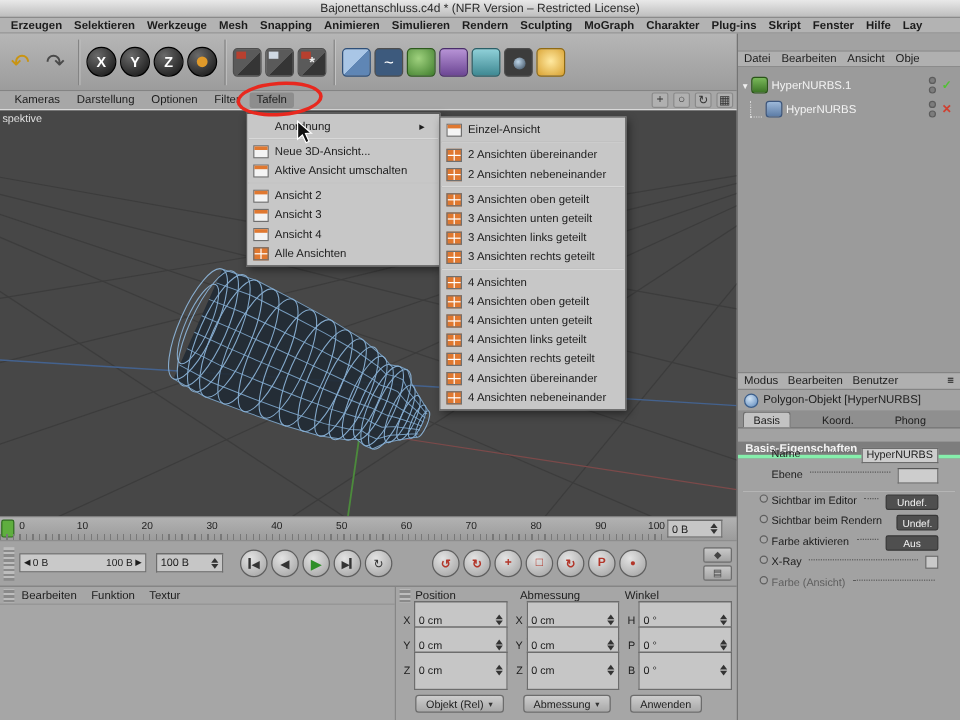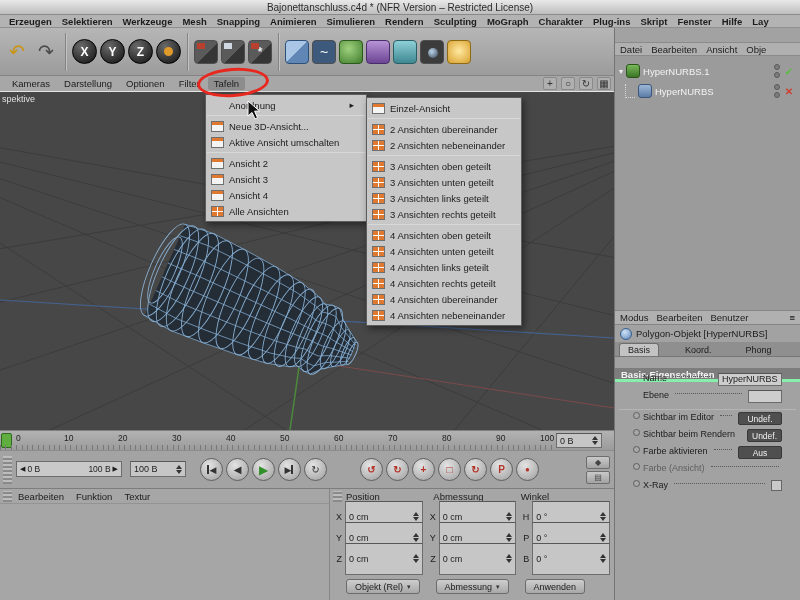--- a/index.html
+++ b/index.html
@@ -321,20 +321,24 @@
       <span class="ic grid"></span>
       <span>3 Ansichten links geteilt</span>
     </div>
   <div class="mi">
       <span class="ic grid"></span>
       <span>3 Ansichten rechts geteilt</span>
     </div>
   <div class="msep"></div>
   <div class="mi">
       <span class="ic grid"></span>
+      <span>4 Ansichten</span>
+    </div>
+  <div class="mi">
+      <span class="ic grid"></span>
       <span>4 Ansichten oben geteilt</span>
     </div>
   <div class="mi">
       <span class="ic grid"></span>
       <span>4 Ansichten unten geteilt</span>
     </div>
   <div class="mi">
       <span class="ic grid"></span>
       <span>4 Ansichten links geteilt</span>
     </div>
@@ -644,23 +648,23 @@
       <span class="val-cycle">Undef.</span>
     </div>
     <div class="arow">
       <span class="dot-t"></span>
       <span class="lbl">Farbe aktivieren</span>
       <span class="leader"></span>
       <span class="val-cycle">Aus</span>
     </div>
     <div class="arow">
       <span class="dot-t"></span>
-      <span class="lbl" style="color:#5e5e5e">Farbe (Ansicht)</span>
-      <span class="leader"></span>
-    </div>
-    <div class="arow">
-      <span class="dot-t"></span>
       <span class="lbl">X-Ray</span>
       <span class="leader"></span>
       <span class="chk"></span>
     </div>
+    <div class="arow">
+      <span class="dot-t"></span>
+      <span class="lbl" style="color:#5e5e5e">Farbe (Ansicht)</span>
+      <span class="leader"></span>
+    </div>
   </div>
 </div>
 
 </body></html>

